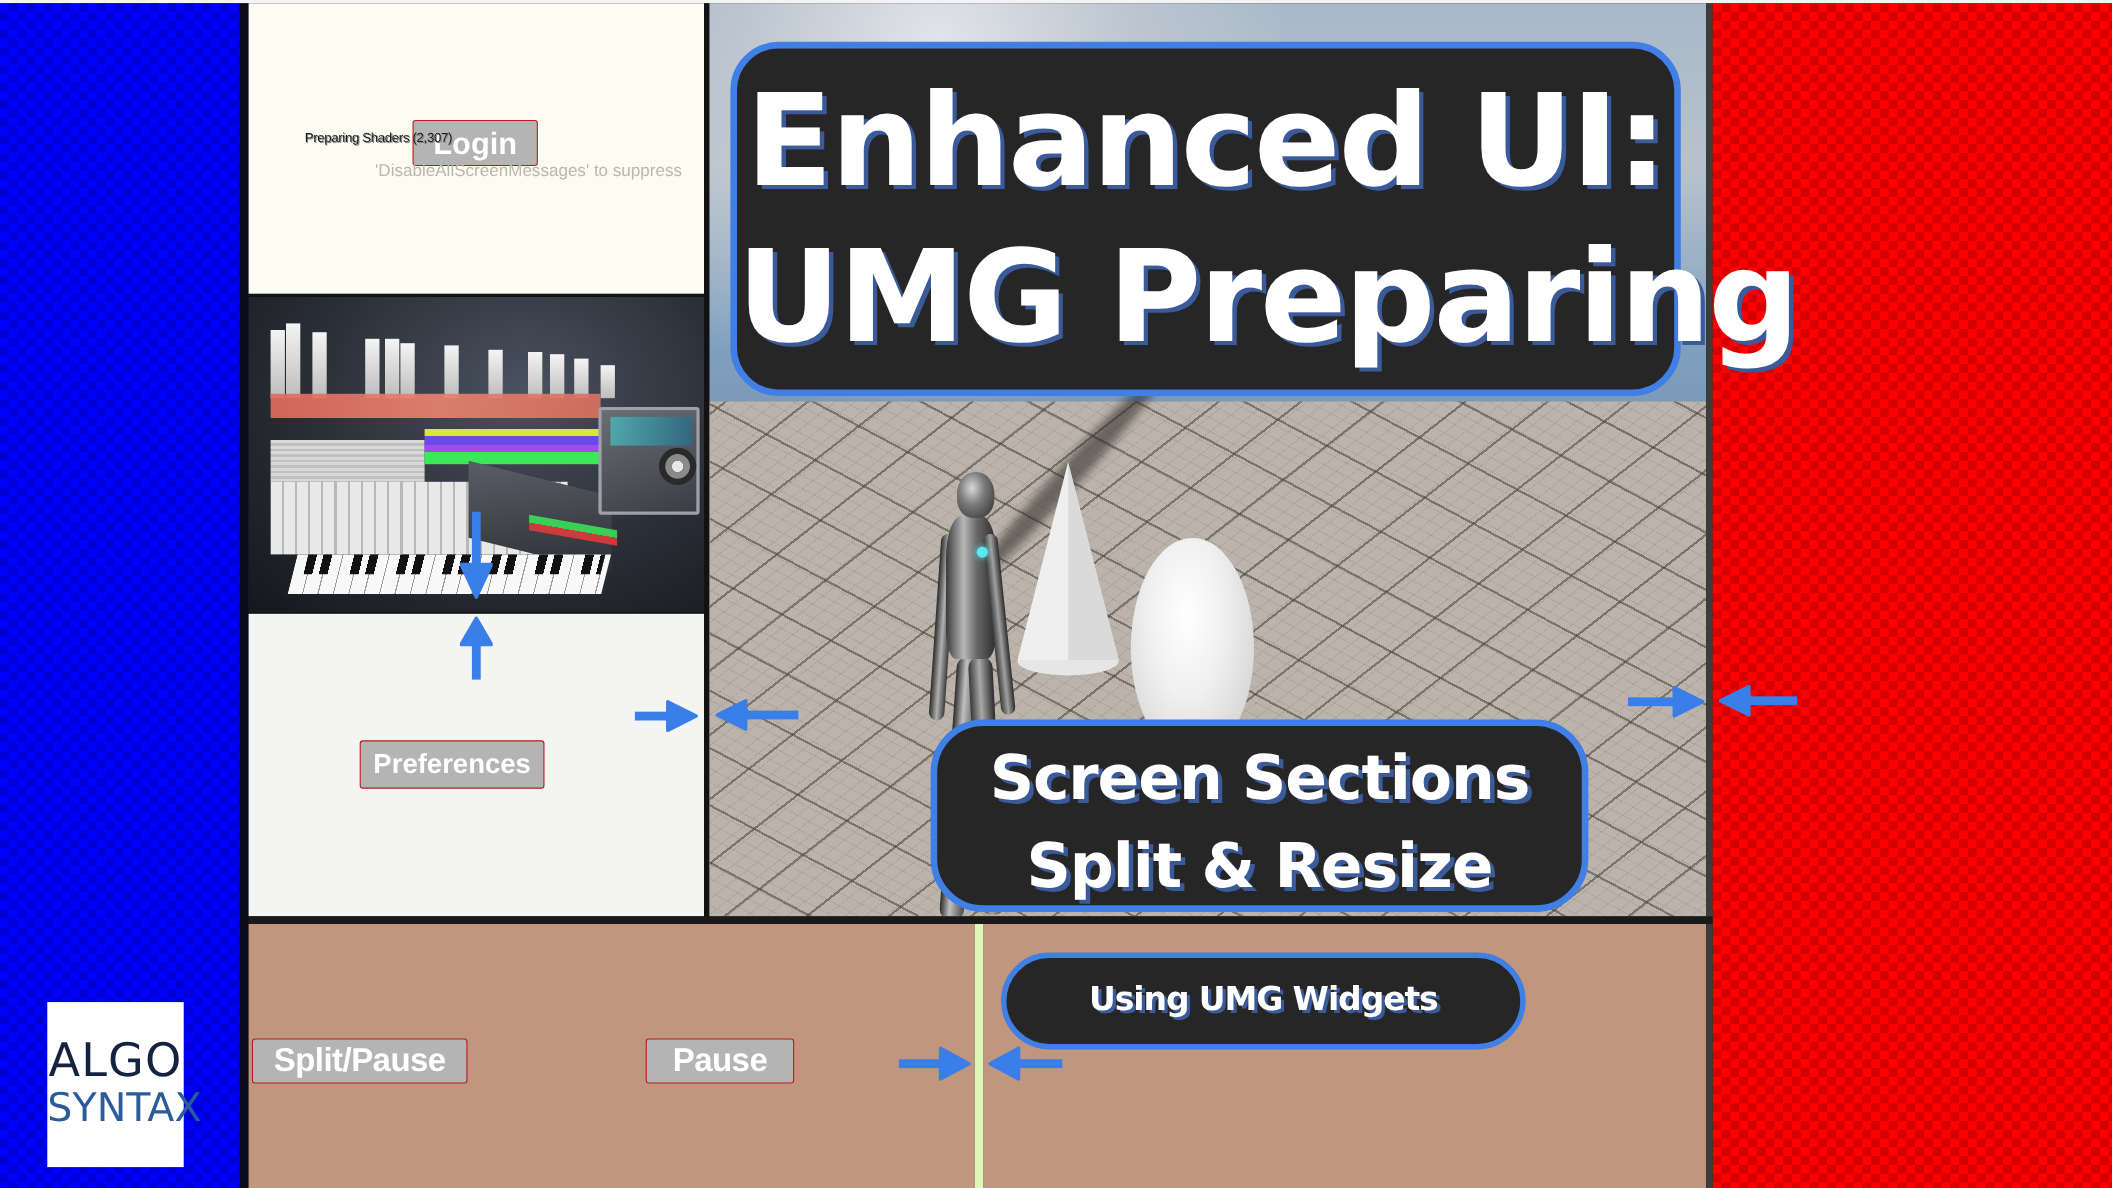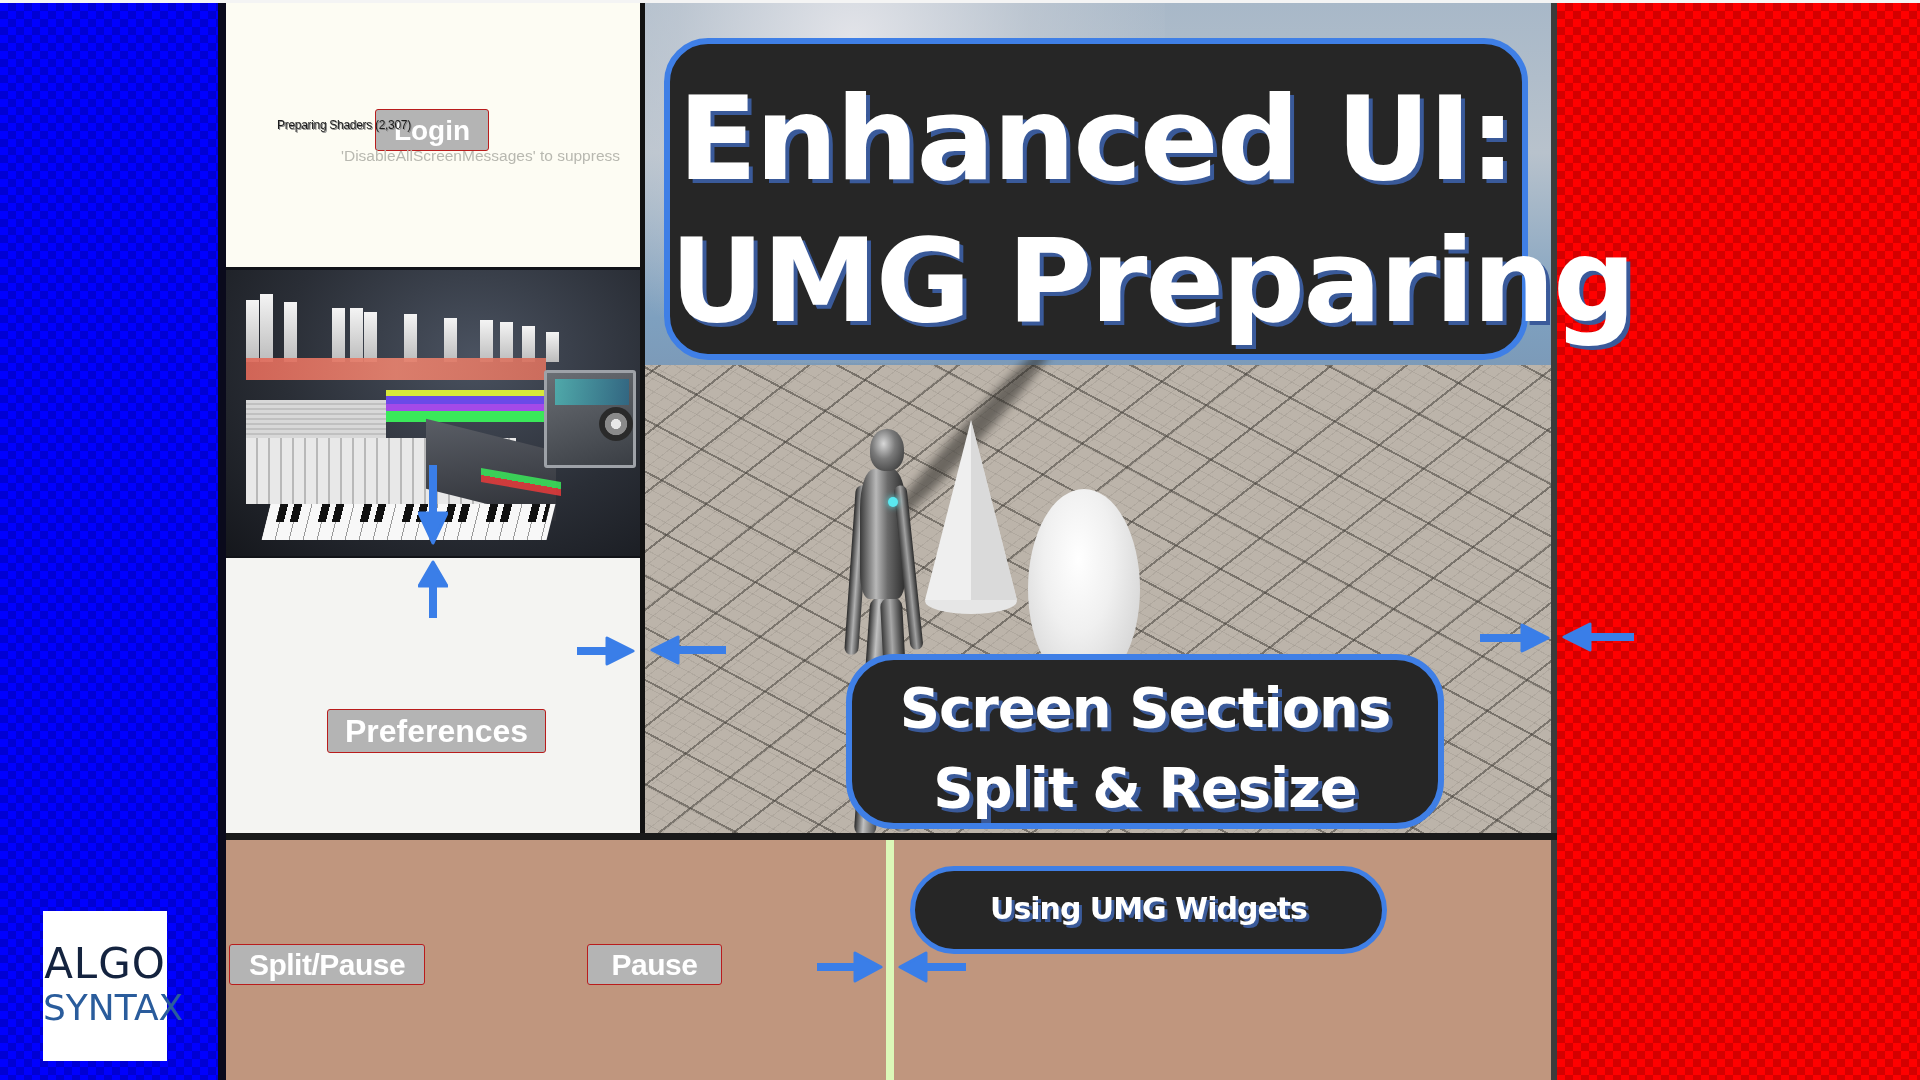--- a/index.html
+++ b/index.html
@@ -51,21 +51,21 @@
     .suppress-msg {
       left: 115px; top: 144px; font-size: 15.5px; color: #b8b8b0; white-space: nowrap;
     }
 
     .ui-btn {
       background: #b4b4b4; color: #ffffff; border-radius: 3px;
       font-weight: bold; text-align: center; white-space: nowrap;
       font-family: "Liberation Sans", sans-serif;
       border: 1px solid #b91c1c;
     }
-    .prefs-btn { left: 101px; top: 115px; width: 219px; height: 44px; font-size: 32px; line-height: 42px; margin-top: 36px; }
+    .prefs-btn { left: 101px; top: 115px; width: 168px; height: 44px; font-size: 25px; line-height: 42px; }
 
     
     .music-bg { left: 0; top: 0; width: 414px; height: 286px;
       background: radial-gradient(ellipse at 60% 30%, #4a5260 0%, #2a2e36 55%, #15171c 100%); }
     .eq-bars { left: 20px; top: 22px; width: 300px; height: 70px; }
     .eq-bar { position: absolute; bottom: 0; width: 13px; background: linear-gradient(#f4f4f4, #bcbcbc); }
     .strip-red { left: 20px; top: 88px; width: 300px; height: 22px; background: linear-gradient(90deg,#e06a5a,#e8826e,#d8705e); opacity: .92; }
     .strip-color { left: 160px; top: 120px; width: 160px; height: 32px;
       background: linear-gradient(180deg, #d8e83a 0 20%, #6a4ae8 20% 45%, #a44ae8 45% 65%, #3ae85a 65% 100%); }
     .strip-grey { left: 20px; top: 130px; width: 140px; height: 38px; background: repeating-linear-gradient(180deg,#d8d8d8 0 3px,#c0c0c0 3px 5px); }
@@ -125,21 +125,21 @@
       background: linear-gradient(90deg,#2a2a2a,#c0c0c0 40%,#4a4a4a); transform: rotate(4deg); }
     .char-leg-r { left: 38px; top: 168px; width: 22px; height: 235px; border-radius: 10px;
       background: linear-gradient(90deg,#3a3a3a,#a8a8a8 45%,#2a2a2a); transform: rotate(-3deg); }
 
     
     .card {
       background: #262626; border: 6px solid #3f7fe6; color: #ffffff;
       font-family: "DejaVu Sans", sans-serif; font-weight: bold; text-align: center;
       text-shadow: 4px 4px 0 #3a5a9a;
     }
-    .title-card { left: 664px; top: 38px; width: 864px; height: 322px; border-radius: 44px; padding-top: 24px; }
+    .title-card { left: 664px; top: 38px; width: 864px; height: 322px; border-radius: 44px; padding-top: 14px; }
     .title-line { font-size: 116px; line-height: 142px; letter-spacing: -2px; white-space: nowrap; }
     .subtitle-card { left: 846px; top: 654px; width: 598px; height: 175px; border-radius: 48px; padding-top: 8px; }
     .subtitle-line { font-size: 56px; line-height: 80px; letter-spacing: -1px; white-space: nowrap; }
     .umg-pill { left: 910px; top: 866px; width: 477px; height: 88px; border-radius: 44px; border-width: 5px; }
     .umg-pill span { font-size: 30px; line-height: 76px; letter-spacing: -1px; white-space: nowrap; text-shadow: 3px 3px 0 #3a5a9a; margin-top: 16px; }
 
     
     .bottom-left { left: 226px; top: 840px; width: 660px; height: 240px; background: #c0967e; }
     .bottom-right { left: 894px; top: 840px; width: 657px; height: 240px; background: #c0967e; }
     .bottom-right-edge { left: 1551px; top: 840px; width: 6px; height: 240px; background: #3c3c3c; }

